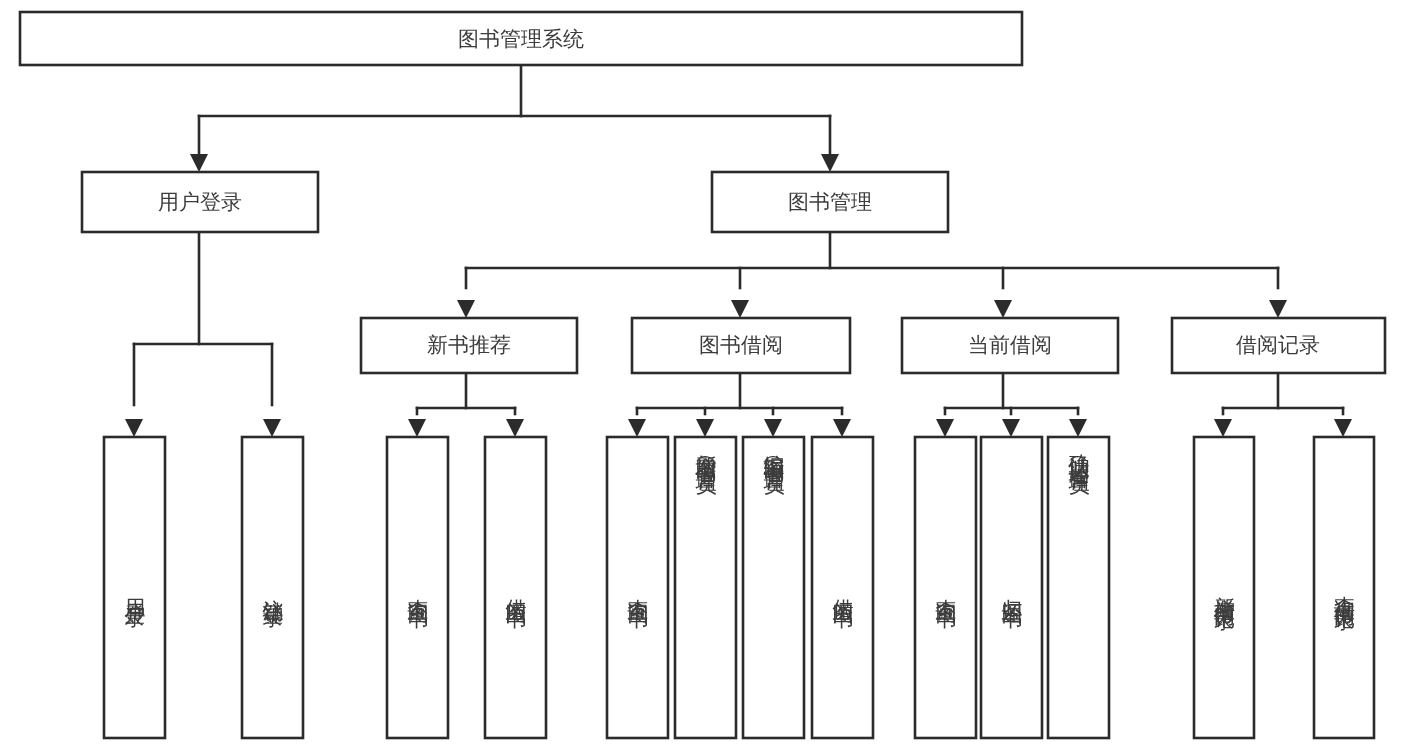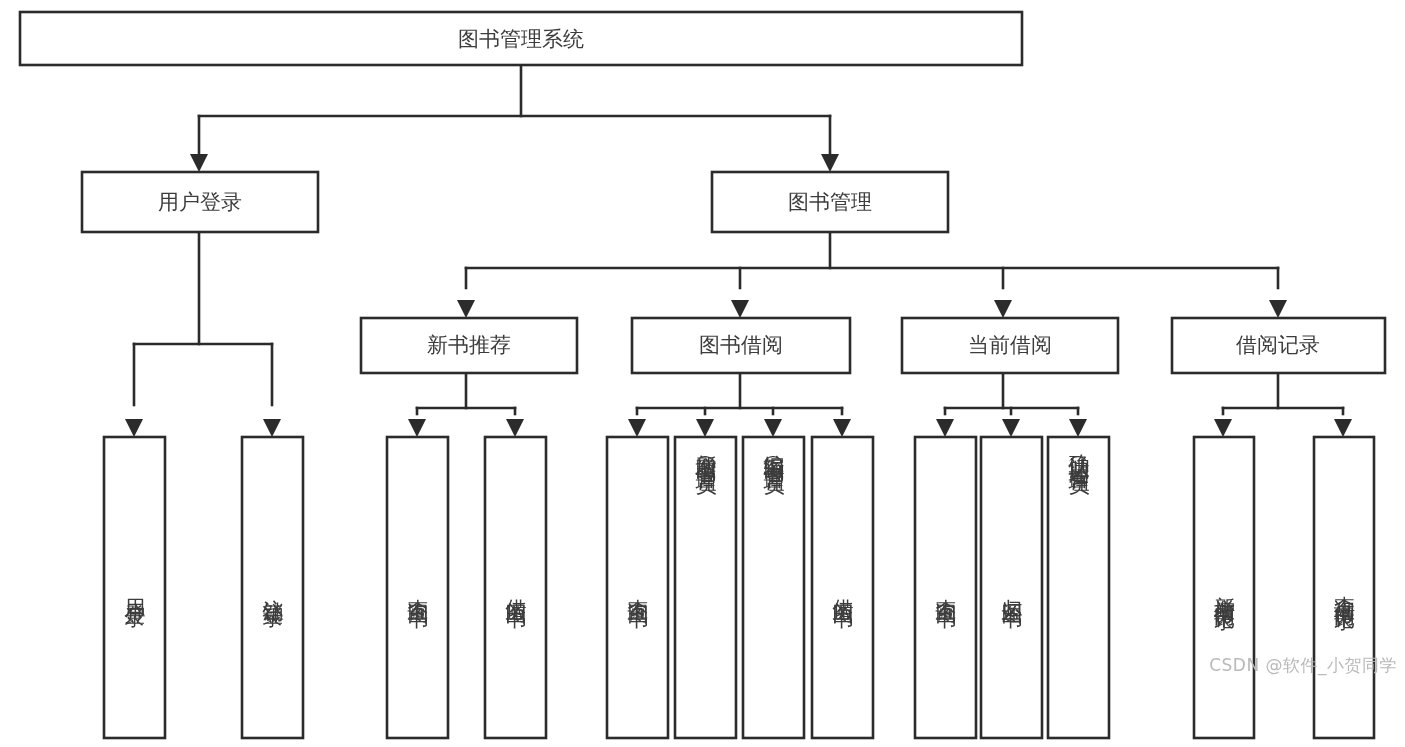--- a/index.html
+++ b/index.html
@@ -198,14 +198,13 @@
     <span class="leaf-label">确认归还（管理员）</span>
   </div>
 
   <div class="leaf-label-wrap" style="left:1194px;top:437px;width:60px;height:301px;">
     <span class="leaf-label">新增借阅记录</span>
   </div>
   <div class="leaf-label-wrap" style="left:1314px;top:437px;width:60px;height:301px;">
     <span class="leaf-label">查询借阅记录</span>
   </div>
 
-  <div class="watermark">CSDN @软件_小贺同学</div>
 </div>
 
 </body></html>

